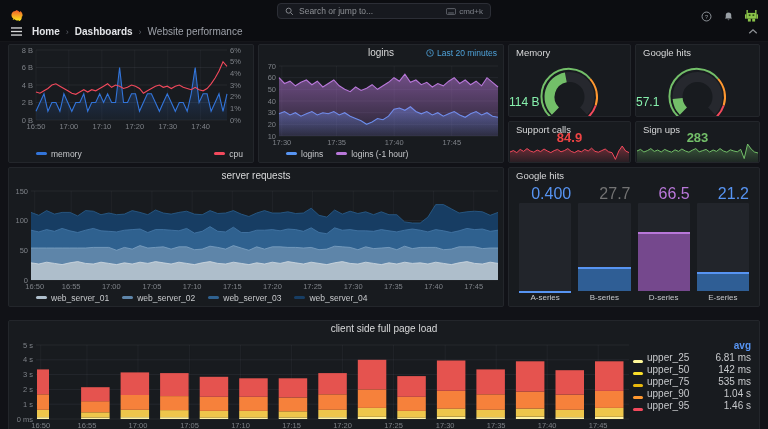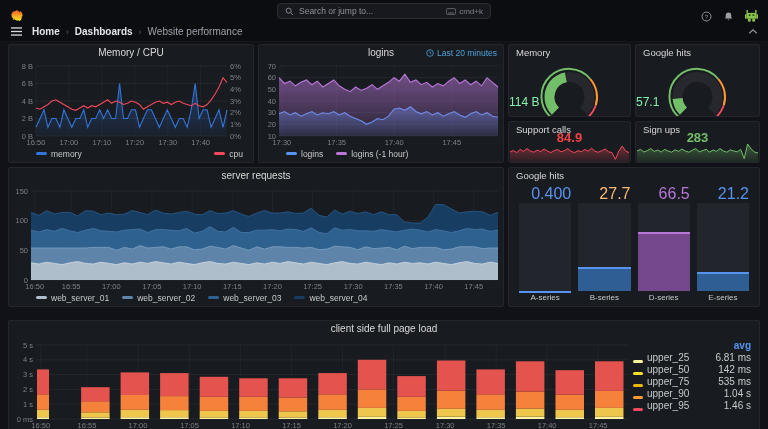--- a/index.html
+++ b/index.html
@@ -134,21 +134,20 @@
       <span class="bc-last">Website performance</span>
     </span>
     <span class="iconbtn" style="margin-left:auto">
       <svg width="10" height="7" viewBox="0 0 12 8">
         <polyline points="1.5,6 6,2 10.5,6" fill="none" stroke="#8e9196" stroke-width="1.6"></polyline>
       </svg>
     </span>
   </div>
 
   <div class="panel" style="left:8px;top:44px;width:246px;height:119px">
-    <div class="pt-c">Memory / CPU</div>
     <div class="chart">
         <svg width="244" height="87" viewBox="0 0 244 87">
           <defs>
             <linearGradient id="g_mem_cpu_0" x1="0" y1="0" x2="0" y2="1">
         <stop offset="0" stop-color="#3274D9" stop-opacity="0.4"></stop>
         <stop offset="1" stop-color="#3274D9" stop-opacity="0.06"></stop>
             </linearGradient>
           </defs>
           <line x1="27" y1="75" x2="218" y2="75" stroke="rgba(204,204,220,0.07)"></line>
           <text x="24" y="77.5" text-anchor="end" font-size="7.5" fill="#7e8288">0 B</text>
@@ -369,21 +368,21 @@
     <div class="bg-col">
       <div class="bg-val" style="color:#5794F2">0.400</div>
       <div class="bg-track">
         <div class="bg-fill" style="height:0.4%;background:#2F5E95">
           <div class="bg-cap" style="background:#5794F2"></div>
         </div>
       </div>
       <div class="bg-label">A-series</div>
     </div>
     <div class="bg-col">
-      <div class="bg-val" style="color:#fdba74">27.7</div>
+      <div class="bg-val" style="color:#737373">27.7</div>
       <div class="bg-track">
         <div class="bg-fill" style="height:27.7%;background:#2F5E95">
           <div class="bg-cap" style="background:#5794F2"></div>
         </div>
       </div>
       <div class="bg-label">B-series</div>
     </div>
     <div class="bg-col">
       <div class="bg-val" style="color:#B877D9">66.5</div>
       <div class="bg-track">

